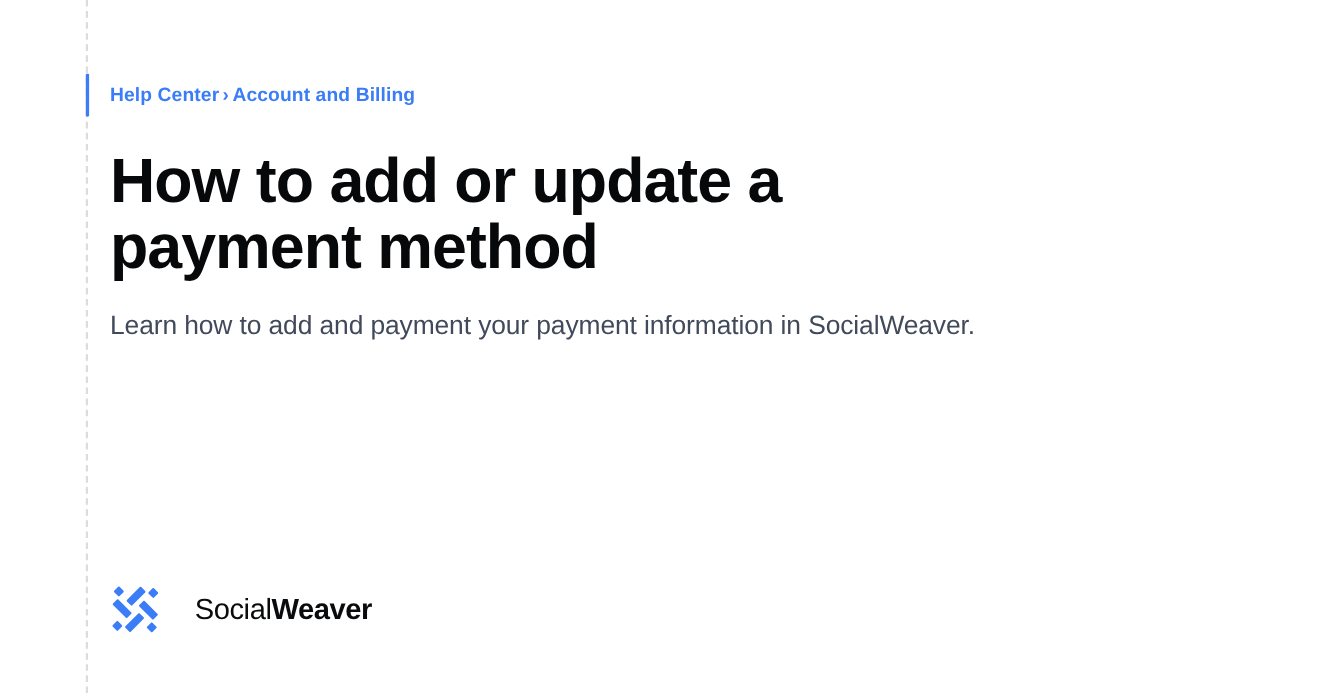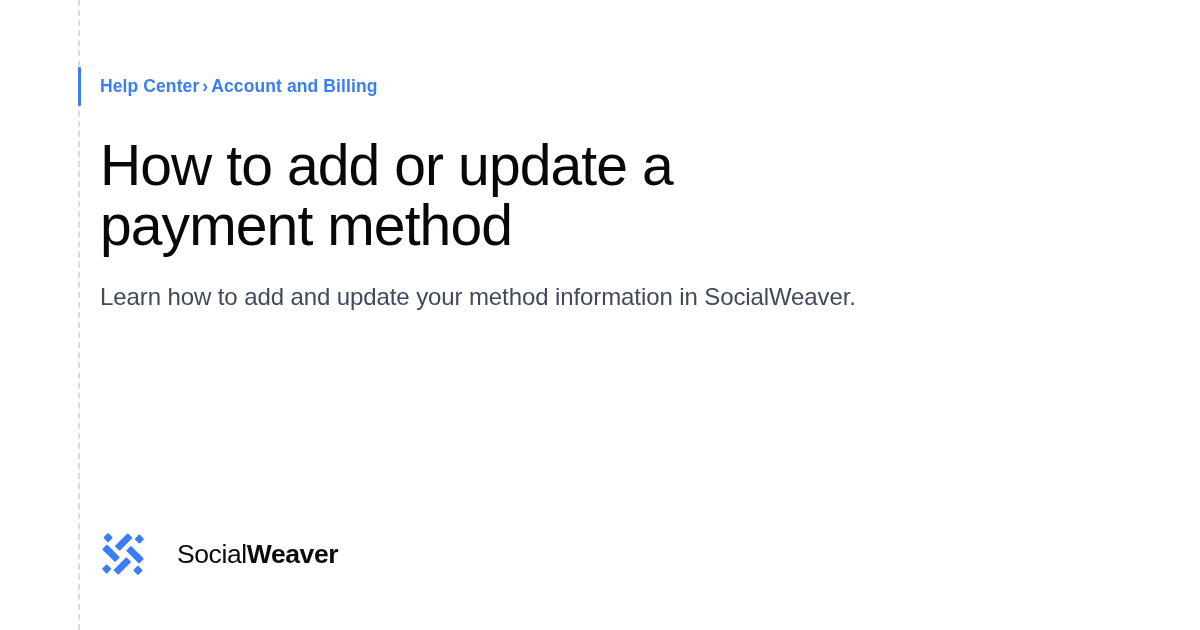--- a/index.html
+++ b/index.html
@@ -76,21 +76,21 @@
   }
 
   .page-title {
     position: absolute;
     top: 135px;
     left: 0;
     margin: 0;
     width: 800px;
     font-size: 57px;
     line-height: 60px;
-    font-weight: 400;
+    font-weight: 700;
     letter-spacing: -0.9px;
     color: #07080a;
     font-family: "Liberation Sans", "DejaVu Sans", sans-serif;
   }
 
   .page-subtitle {
     position: absolute;
     top: 280px;
     left: 0;
     margin: 0;
@@ -138,21 +138,21 @@
   <div class="accent-bar"></div>
 
   <div class="content">
 
     <div class="breadcrumb">
       <span class="crumb">Help Center</span><span class="sep">›</span><span class="crumb">Account and Billing</span>
     </div>
 
     <h1 class="page-title">How to add or update a payment method</h1>
 
-    <p class="page-subtitle">Learn how to add and update your method information in SocialWeaver.</p>
+    <p class="page-subtitle">Learn how to add and payment your payment information in SocialWeaver.</p>
 
     <div class="brand">
 
       <svg class="brand-mark" viewBox="0 0 100 100" xmlns="http://www.w3.org/2000/svg">
         <g fill="#3b7df6">
 
           <g transform="rotate(0 50 50)">
             <rect x="44" y="4" width="15" height="40" rx="2" transform="rotate(45 51.5 24)"></rect>
             <rect x="78" y="10" width="15" height="15" rx="2" transform="rotate(45 85.5 17.5)"></rect>
           </g>

